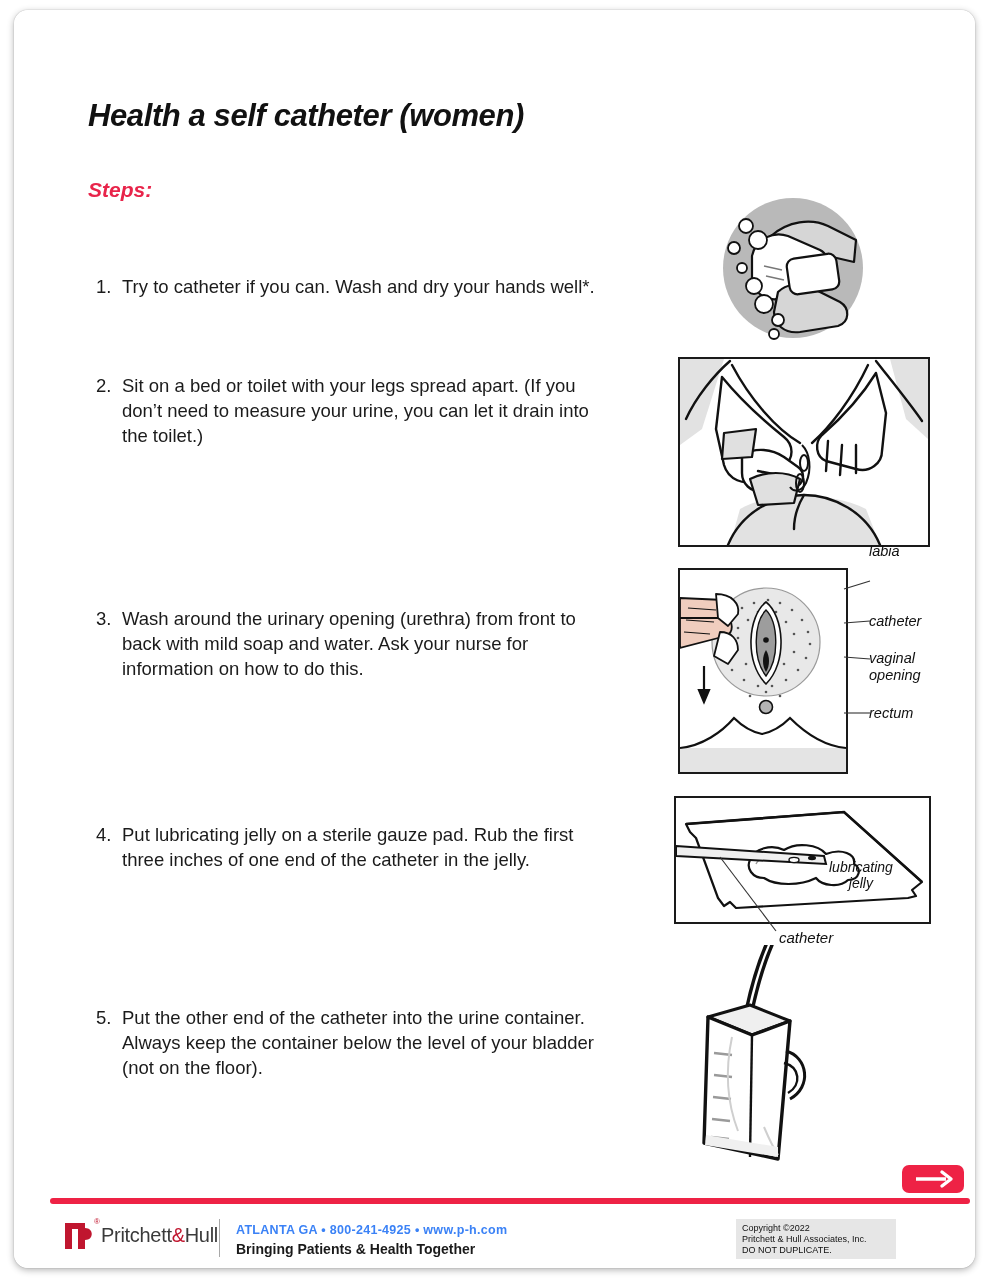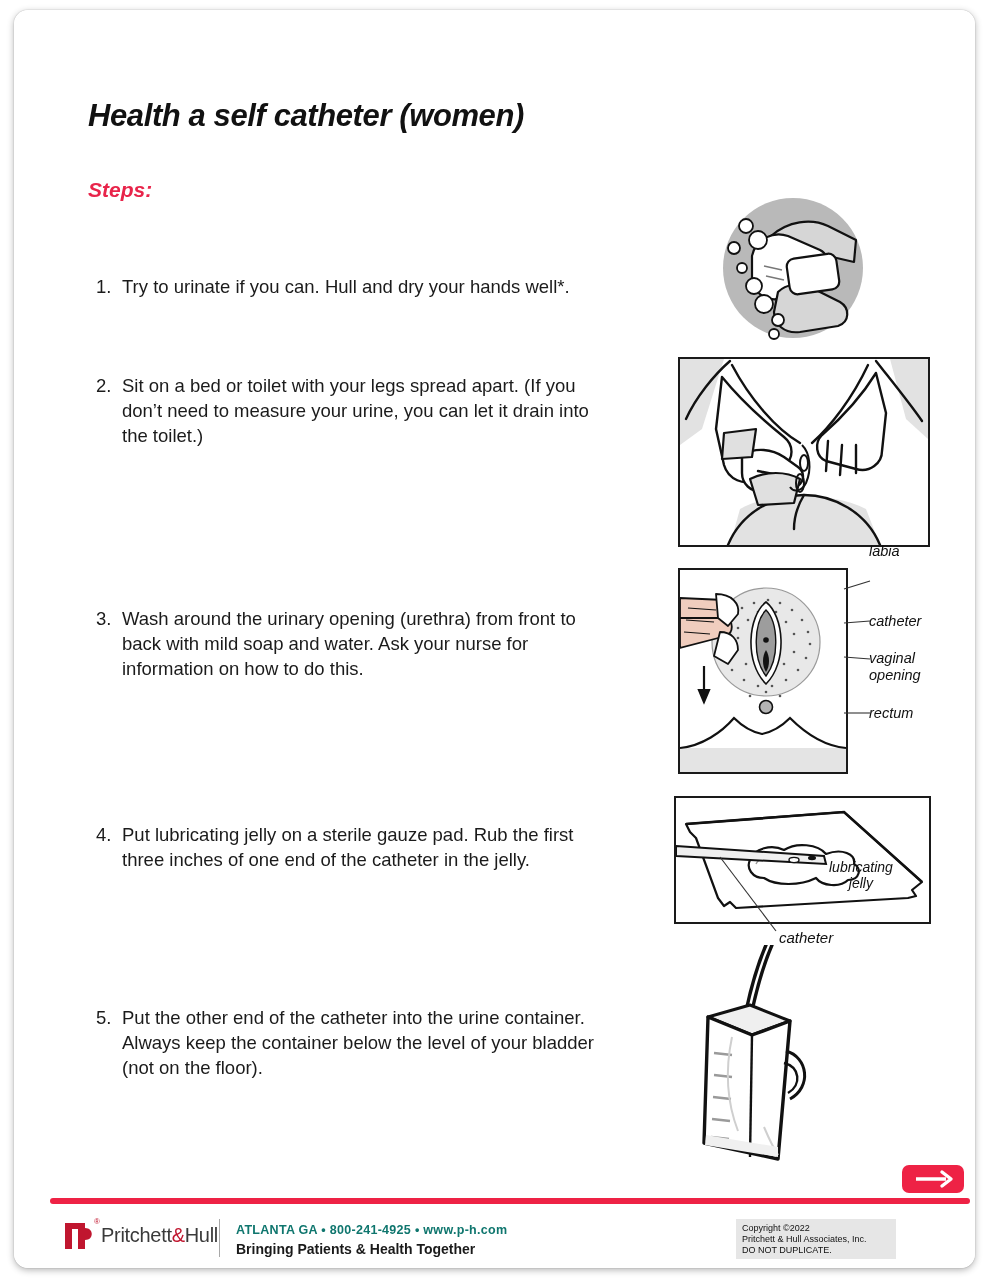--- a/index.html
+++ b/index.html
@@ -161,21 +161,21 @@
     width: 1px;
     height: 38px;
     background: #a8a8a8;
   }
   .footer-addr {
     position: absolute;
     left: 222px;
     top: 1213px;
     font-size: 12.5px;
     font-weight: bold;
-    color: #0f766e;
+    color: #3b82f6;
     letter-spacing: 0.3px;
   }
   .footer-tag {
     position: absolute;
     left: 222px;
     top: 1231px;
     font-size: 14px;
     font-weight: bold;
     color: #1a1a1a;
   }
@@ -198,21 +198,21 @@
 <body>
 
 <div class="page-shadow">
 <div class="page-inner">
 
   <div class="doc-title">Health a self catheter (women)</div>
   <div class="steps-label">Steps:</div>
 
   <div class="step" id="step1">
     <span class="step-num">1.</span>
-    <span class="step-text">Try to urinate if you can.  Hull and dry your hands well*.</span>
+    <span class="step-text">Try to catheter if you can.  Wash and dry your hands well*.</span>
   </div>
   <div class="step" id="step2">
     <span class="step-num">2.</span>
     <span class="step-text">Sit on a bed or toilet with your legs spread apart. (If you don’t need to measure your urine, you can let it drain into the toilet.)</span>
   </div>
   <div class="step" id="step3">
     <span class="step-num">3.</span>
     <span class="step-text">Wash around the urinary opening (urethra) from front to back with mild soap and water. Ask your nurse for information on how to do this.</span>
   </div>
   <div class="step" id="step4">

